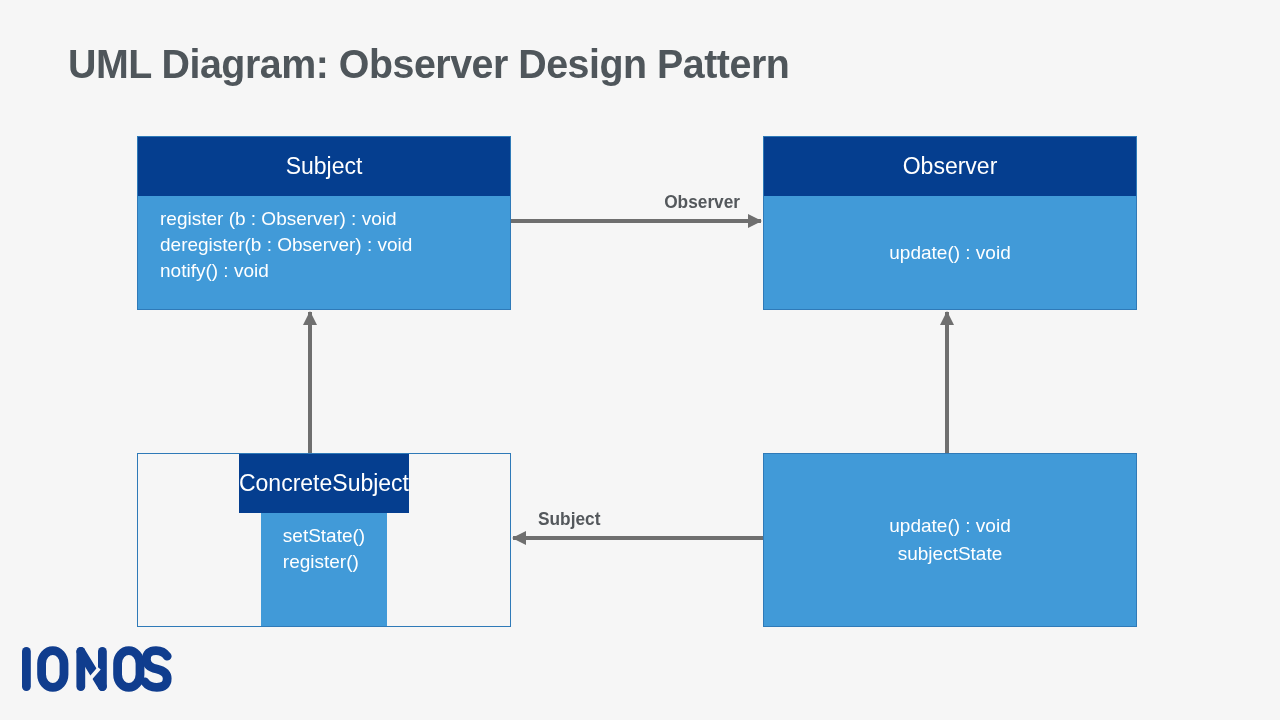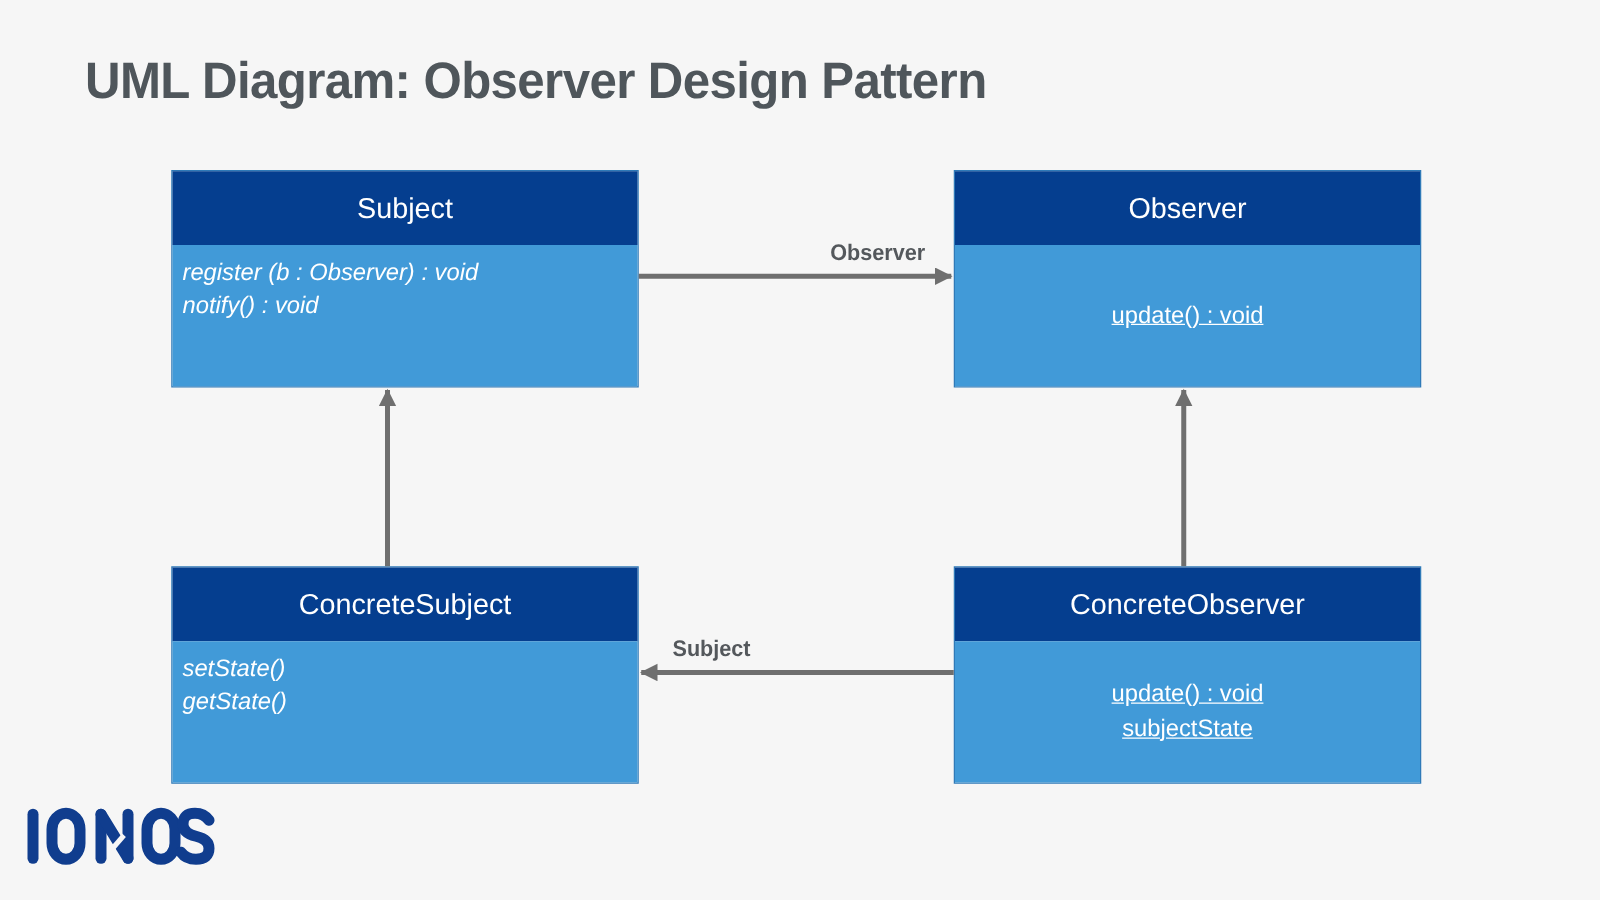--- a/index.html
+++ b/index.html
@@ -40,36 +40,34 @@
     font-size: 23px;
     font-weight: 400;
   }
   .uml-body {
     flex: 1;
     background: var(--body_blue, #419ad8);
     color: var(--text_white, #ffffff);
     font-size: 19px;
   }
   .body-left {
-    padding: 10px 8px;
+    padding: 10px 22px;
     line-height: 26px;
     text-align: left;
-    font-style: italic;
   }
   .body-center {
     display: flex;
     flex-direction: column;
     align-items: center;
     justify-content: center;
     line-height: 28px;
-    text-decoration: underline;
   }
   .box-subject          { left: 137px; top: 136px; }
   .box-observer         { left: 763px; top: 136px; }
-  .box-concrete-subject { left: 137px; top: 453px; }
+  .box-concrete-subject { left: 137px; top: 453px; align-items: center; }
   .box-concrete-observer{ left: 763px; top: 453px; }
 
   .arrow-layer {
     position: absolute;
     left: 0; top: 0;
     width: 1280px; height: 720px;
     pointer-events: none;
   }
   .arrow-label {
     position: absolute;
@@ -90,41 +88,41 @@
 </style>
 </head>
 <body>
 
 <h1 class="page-title">UML Diagram: Observer Design Pattern</h1>
 
 <div class="uml-box box-subject">
   <div class="uml-head">Subject</div>
   <div class="uml-body body-left">
     <div>register (b : Observer) : void</div>
+    <div>deregister(b : Observer) : void</div>
     <div>notify() : void</div>
   </div>
 </div>
 
 <div class="uml-box box-observer">
   <div class="uml-head">Observer</div>
   <div class="uml-body body-center">
     <div>update() : void</div>
   </div>
 </div>
 
 <div class="uml-box box-concrete-subject">
   <div class="uml-head">ConcreteSubject</div>
   <div class="uml-body body-left">
     <div>setState()</div>
-    <div>getState()</div>
+    <div>register()</div>
   </div>
 </div>
 
 <div class="uml-box box-concrete-observer">
-  <div class="uml-head">ConcreteObserver</div>
   <div class="uml-body body-center">
     <div>update() : void</div>
     <div>subjectState</div>
   </div>
 </div>
 
 <svg class="arrow-layer" width="1280" height="720" viewBox="0 0 1280 720">
   <defs>
     <marker id="arrow-head" markerUnits="userSpaceOnUse" markerWidth="18" markerHeight="16" refX="13" refY="7" orient="auto">
       <path d="M0,0 L14,7 L0,14 Z" fill="#6f6f6f"></path>

